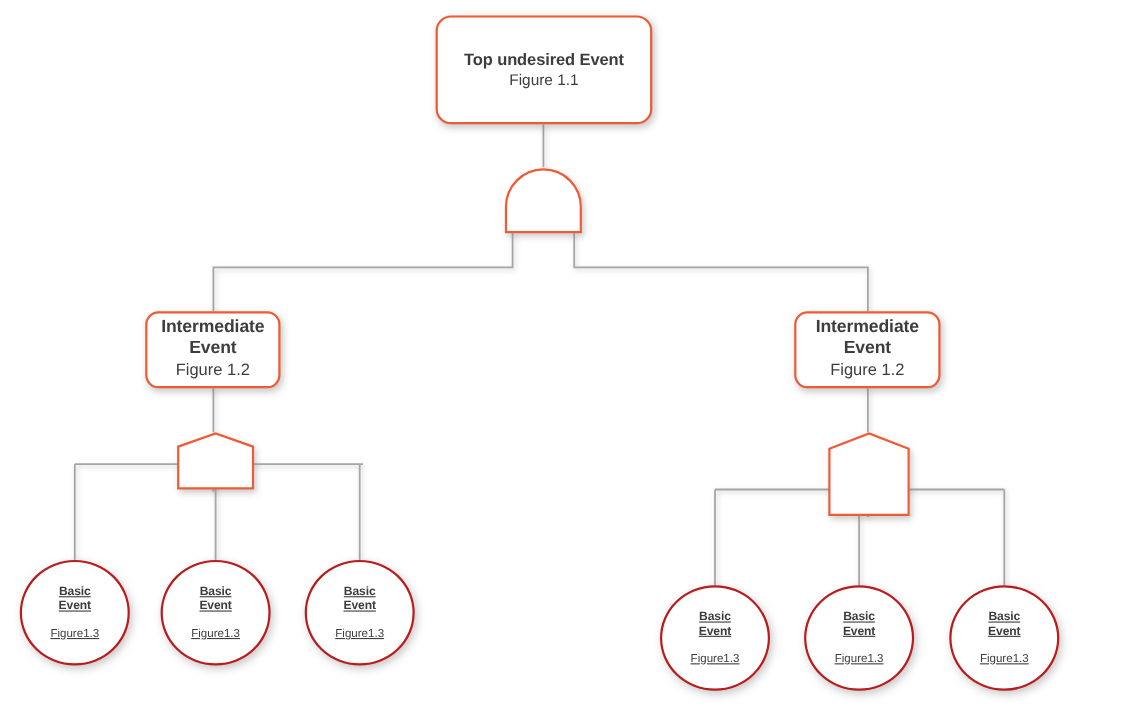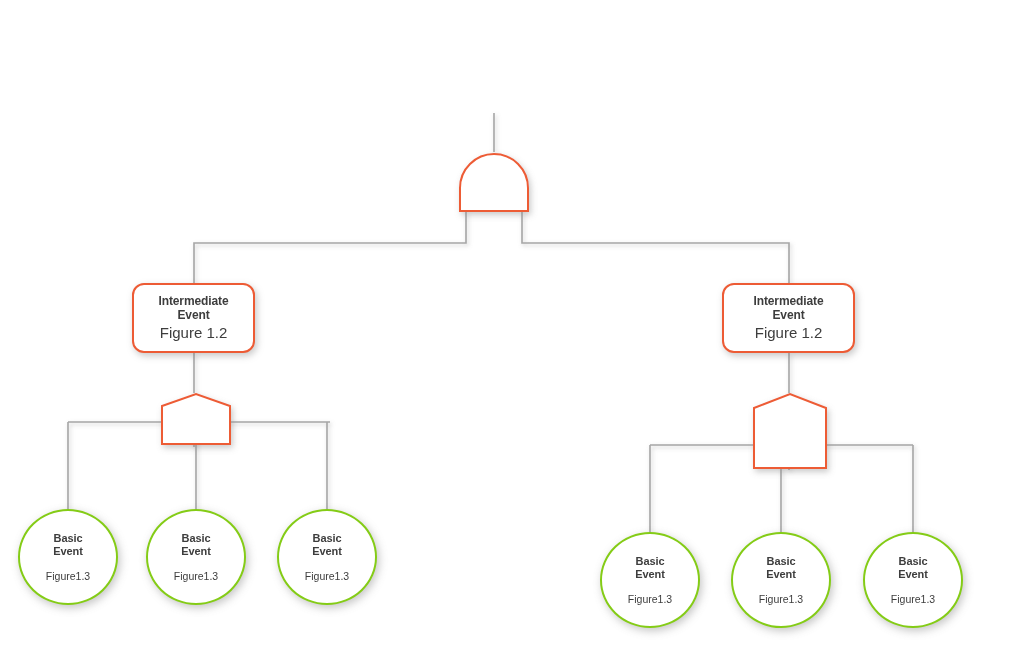--- a/index.html
+++ b/index.html
@@ -48,42 +48,43 @@
     border: 2px solid #ED5B35;
     border-radius: 12px;
     box-shadow: 2px 3px 7px rgba(120,120,120,0.40);
   }
   .event-box.top {
     border-radius: 14px;
   }
 
   
   .event-ellipse {
-    border: 2px solid #84cc16;
+    border: 2px solid #b91c1c;
     border-radius: 50%;
     box-shadow: 2px 3px 8px rgba(120,120,120,0.42);
+    text-decoration: underline;
   }
 
   
   .line-bold {
     font-weight: bold;
     letter-spacing: -0.1px;
     line-height: 1.18;
     white-space: nowrap;
   }
   .line-sub {
     font-weight: normal;
     line-height: 1.22;
     white-space: nowrap;
   }
 
   .t-top .line-bold { font-size: 15px; }
   .t-top .line-sub  { font-size: 14px; margin-top: 1px; }
 
-  .t-mid .line-bold { font-size: 12px; }
+  .t-mid .line-bold { font-size: 16px; }
   .t-mid .line-sub  { font-size: 15px; margin-top: 1px; }
 
   .t-basic .line-bold { font-size: 11px; }
   .t-basic .line-sub  { font-size: 10.5px; margin-top: 12px; }
 
   
   .gate {
     position: absolute;
     z-index: 3;
   }
@@ -124,20 +125,24 @@
       <path d="M789,353 L789,393"></path>
 
       <path d="M789,470 L789,445"></path>
       <path d="M650,445 L913,445 "></path>
       <path d="M650,445 L650,532"></path>
       <path d="M781,445 L781,532"></path>
       <path d="M913,445 L913,532"></path>
     </g>
   </svg>
 
+  <div class="node event-box top t-top" style="left:396px; top:14px; width:197px; height:99px;">
+    <div class="line-bold">Top undesired Event</div>
+    <div class="line-sub">Figure 1.1</div>
+  </div>
 
   <div class="gate" style="left:458px; top:151px;">
     <svg width="74" height="64" viewBox="0 0 74 64">
       <filter id="gateShadowA" x="-40%" y="-40%" width="190%" height="190%">
         <feDropShadow dx="2" dy="3" stdDeviation="3" flood-color="#8c8c8c" flood-opacity="0.45"></feDropShadow>
       </filter>
       <path class="gate-shape" filter="url(#gateShadowA)" d="M2,60 L2,37 A34,34 0 0 1 70,37 L70,60 Z"></path>
     </svg>
   </div>
 

